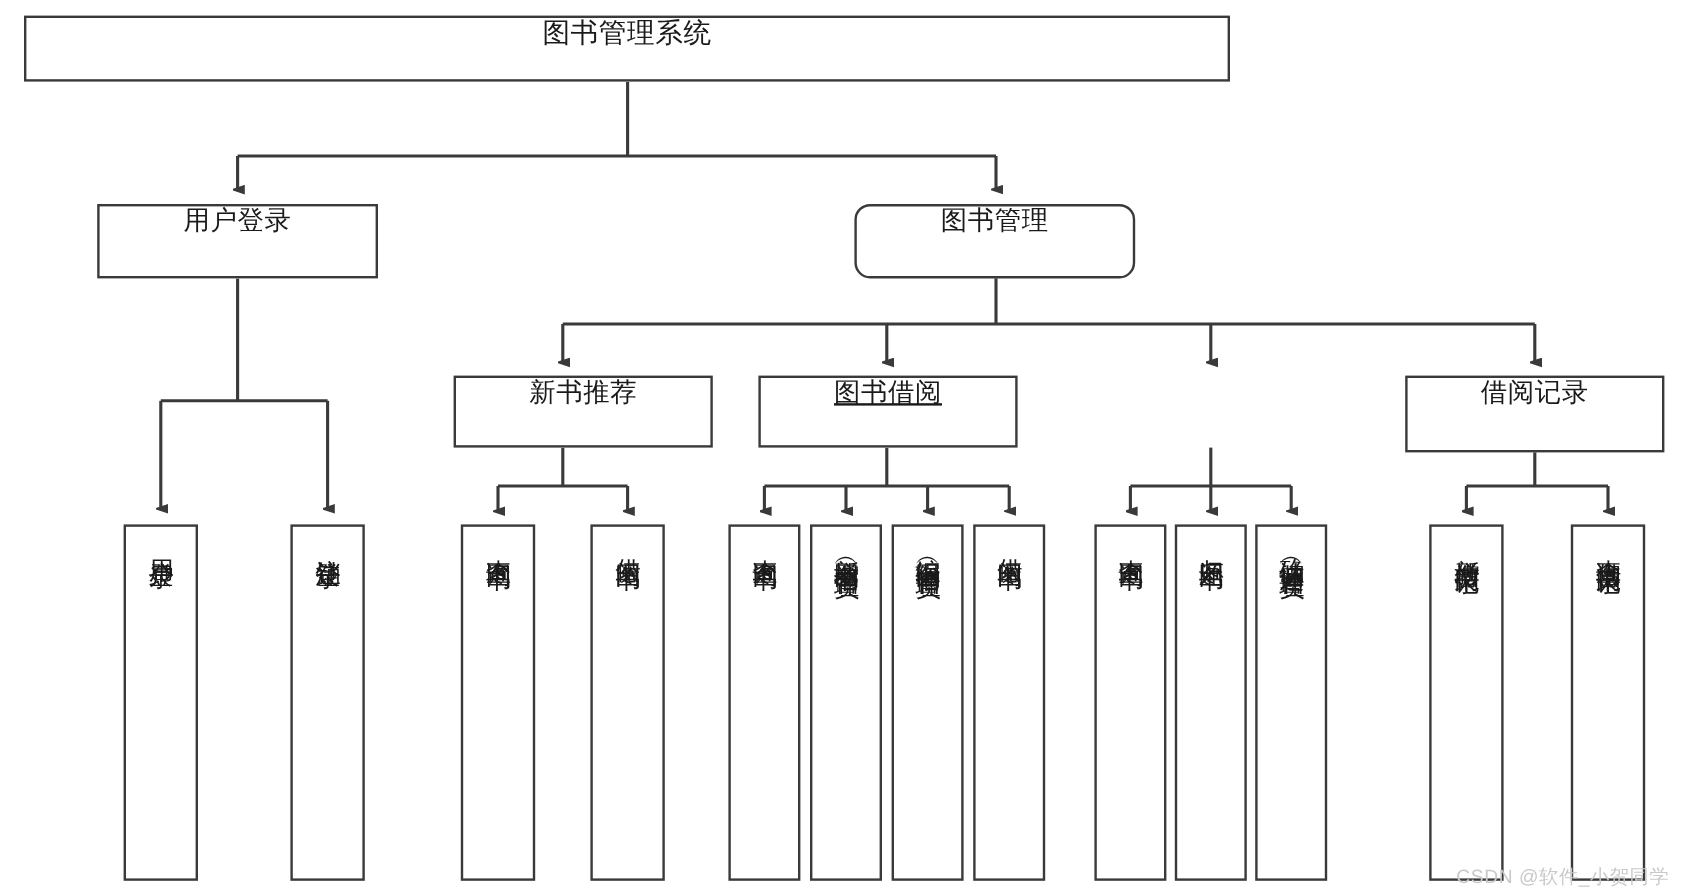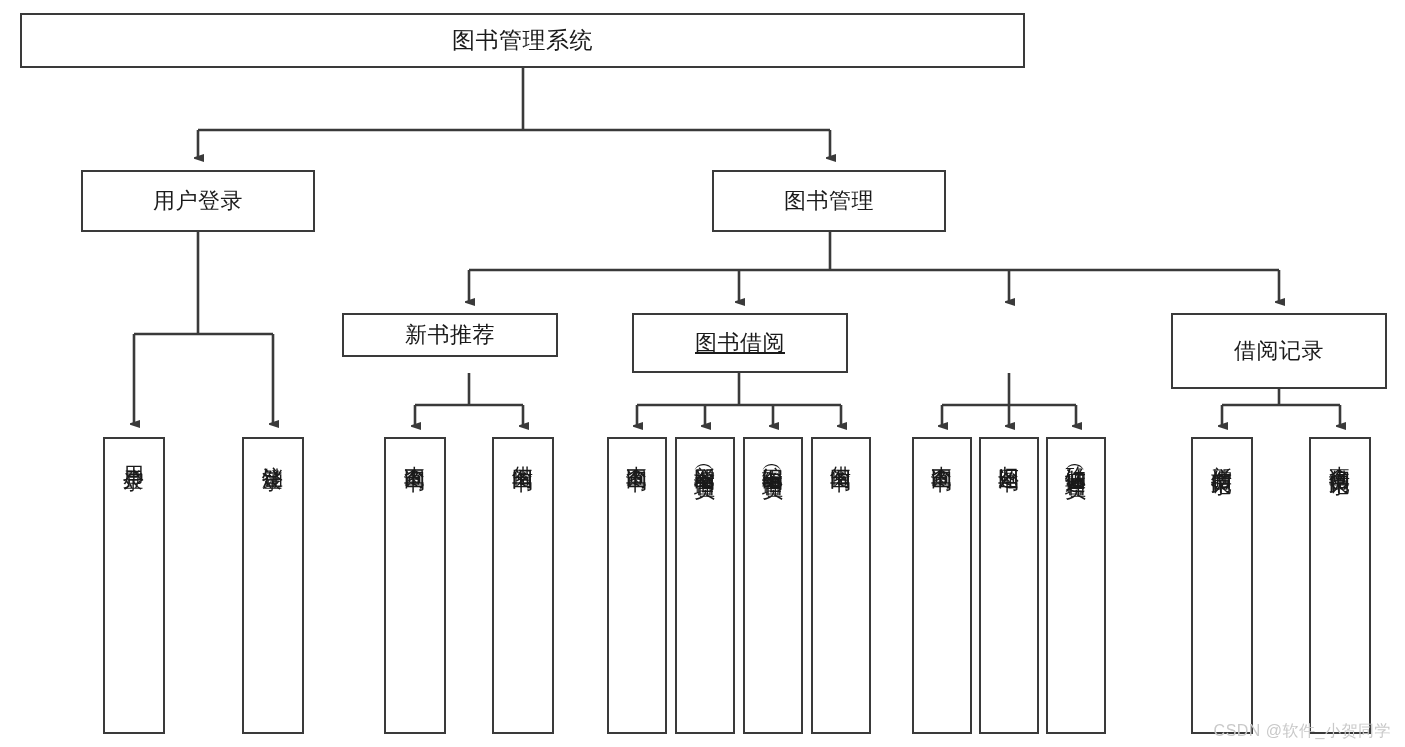--- a/index.html
+++ b/index.html
@@ -26,21 +26,20 @@
     width: 1405px;
     height: 747px;
     pointer-events: none;
   }
   .node {
     position: absolute;
     box-sizing: border-box;
     background: #ffffff;
     border: 2px solid #3a3a3a;
     display: flex;
-    align-items: center;
     justify-content: center;
     color: #1a1a1a;
   }
   .node .label {
     display: block;
     text-align: center;
     letter-spacing: 0.5px;
     line-height: 1.12;
     white-space: nowrap;
   }
@@ -130,31 +129,31 @@
     </g>
   </svg>
 
   <div class="node root horiz" style="left:20px; top:13px; width:1005px; height:55px;">
     <span class="label">图书管理系统</span>
   </div>
 
   <div class="node horiz" style="left:81px; top:170px; width:234px; height:62px;">
     <span class="label">用户登录</span>
   </div>
-  <div class="node horiz" style="left:712px; top:170px; width:234px; height:62px;">
+  <div class="node horiz" style="left:712px; top:170px; width:234px; height:62px;border-radius:13px;">
     <span class="label">图书管理</span>
   </div>
 
-  <div class="node horiz" style="left:342px; top:313px; width:216px; height:44px;">
+  <div class="node horiz" style="left:378px; top:313px; width:216px; height:60px;">
     <span class="label">新书推荐</span>
   </div>
   <div class="node horiz" style="left:632px; top:313px; width:216px; height:60px;text-decoration:underline;">
     <span class="label">图书借阅</span>
   </div>
-  <div class="node horiz" style="left:1171px; top:313px; width:216px; height:76px;">
+  <div class="node horiz" style="left:1171px; top:313px; width:216px; height:64px;">
     <span class="label">借阅记录</span>
   </div>
 
   <div class="node leaf" style="left:103px; top:437px; width:62px; height:297px;">
     <span class="label">用户登录</span>
   </div>
   <div class="node leaf" style="left:242px; top:437px; width:62px; height:297px;">
     <span class="label">注销登录</span>
   </div>
 

